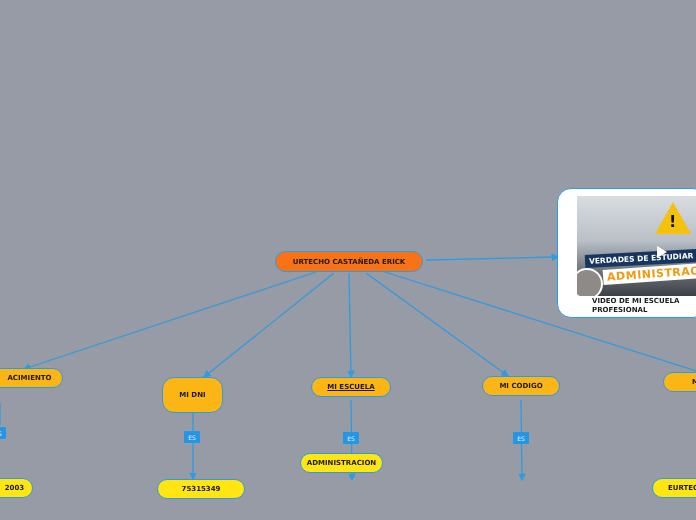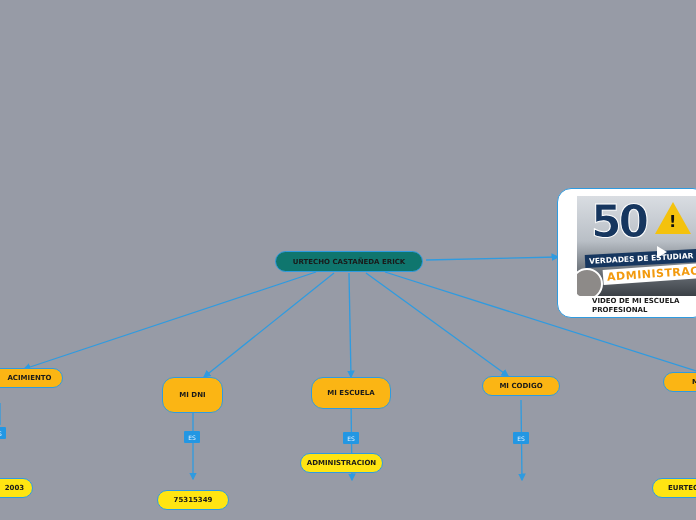--- a/index.html
+++ b/index.html
@@ -17,21 +17,21 @@
       border: 1.5px solid #2f9be0;
       border-radius: 12px;
       display: flex; align-items: center; justify-content: center;
       font-weight: bold;
       font-size: 7px;
       color: #1a1a1a;
       white-space: nowrap;
       overflow: hidden;
       cursor: pointer;
     }
-    .node.root { background: #0f766e; color: #1a1a1a; }
+    .node.root { background: #f97316; color: #1a1a1a; }
     .node.topic { background: #fbb514; }
     .node.leaf { background: #ffe512; }
     .es {
       position: absolute;
       background: #2397e3;
       color: #e6f3ff;
       font-size: 6px;
       width: 16px; height: 12px;
       display: flex; align-items: center; justify-content: center;
       border-radius: 1px;
@@ -134,21 +134,20 @@
       <line x1="521" y1="400" x2="522" y2="480" marker-end="url(#arr)"></line>
     </g>
   </svg>
 
   <div class="node root" style="left:275px; top:251px; width:148px; height:21px;">
     <span>URTECHO CASTAÑEDA ERICK</span>
   </div>
 
   <div class="media">
     <div class="thumb">
-      <div class="big50">50</div>
       <div class="warn"></div>
       <div class="warn-mark">!</div>
       <div class="band1">VERDADES DE ESTUDIAR</div>
       <div class="band2">ADMINISTRACIO</div>
       <div class="circle"></div>
       <div class="play"></div>
     </div>
     <div class="caption">
       <div>VIDEO DE MI ESCUELA</div>
       <div>PROFESIONAL</div>
@@ -164,25 +163,25 @@
   <div class="node leaf" style="left:-60px; top:478px; width:93px; height:20px;">
     <span style="padding-left:56px;">2003</span>
   </div>
 
   <div class="node topic" style="left:162px; top:377px; width:61px; height:36px;">
     <span>MI DNI</span>
   </div>
   <div class="es" style="left:184px; top:431px;">
     <span>ES</span>
   </div>
-  <div class="node leaf" style="left:157px; top:479px; width:72px; height:20px;margin-top:11px;">
+  <div class="node leaf" style="left:157px; top:479px; width:88px; height:20px;">
     <span>75315349</span>
   </div>
 
-  <div class="node topic" style="left:311px; top:377px; width:80px; height:32px;">
+  <div class="node topic" style="left:311px; top:377px; width:80px; height:20px;text-decoration:underline;">
     <span>MI ESCUELA</span>
   </div>
   <div class="es" style="left:343px; top:432px;">
     <span>ES</span>
   </div>
   <div class="node leaf" style="left:300px; top:453px; width:83px; height:20px;">
     <span>ADMINISTRACION</span>
   </div>
 
   <div class="node topic" style="left:482px; top:376px; width:78px; height:20px;text-align:center;">

